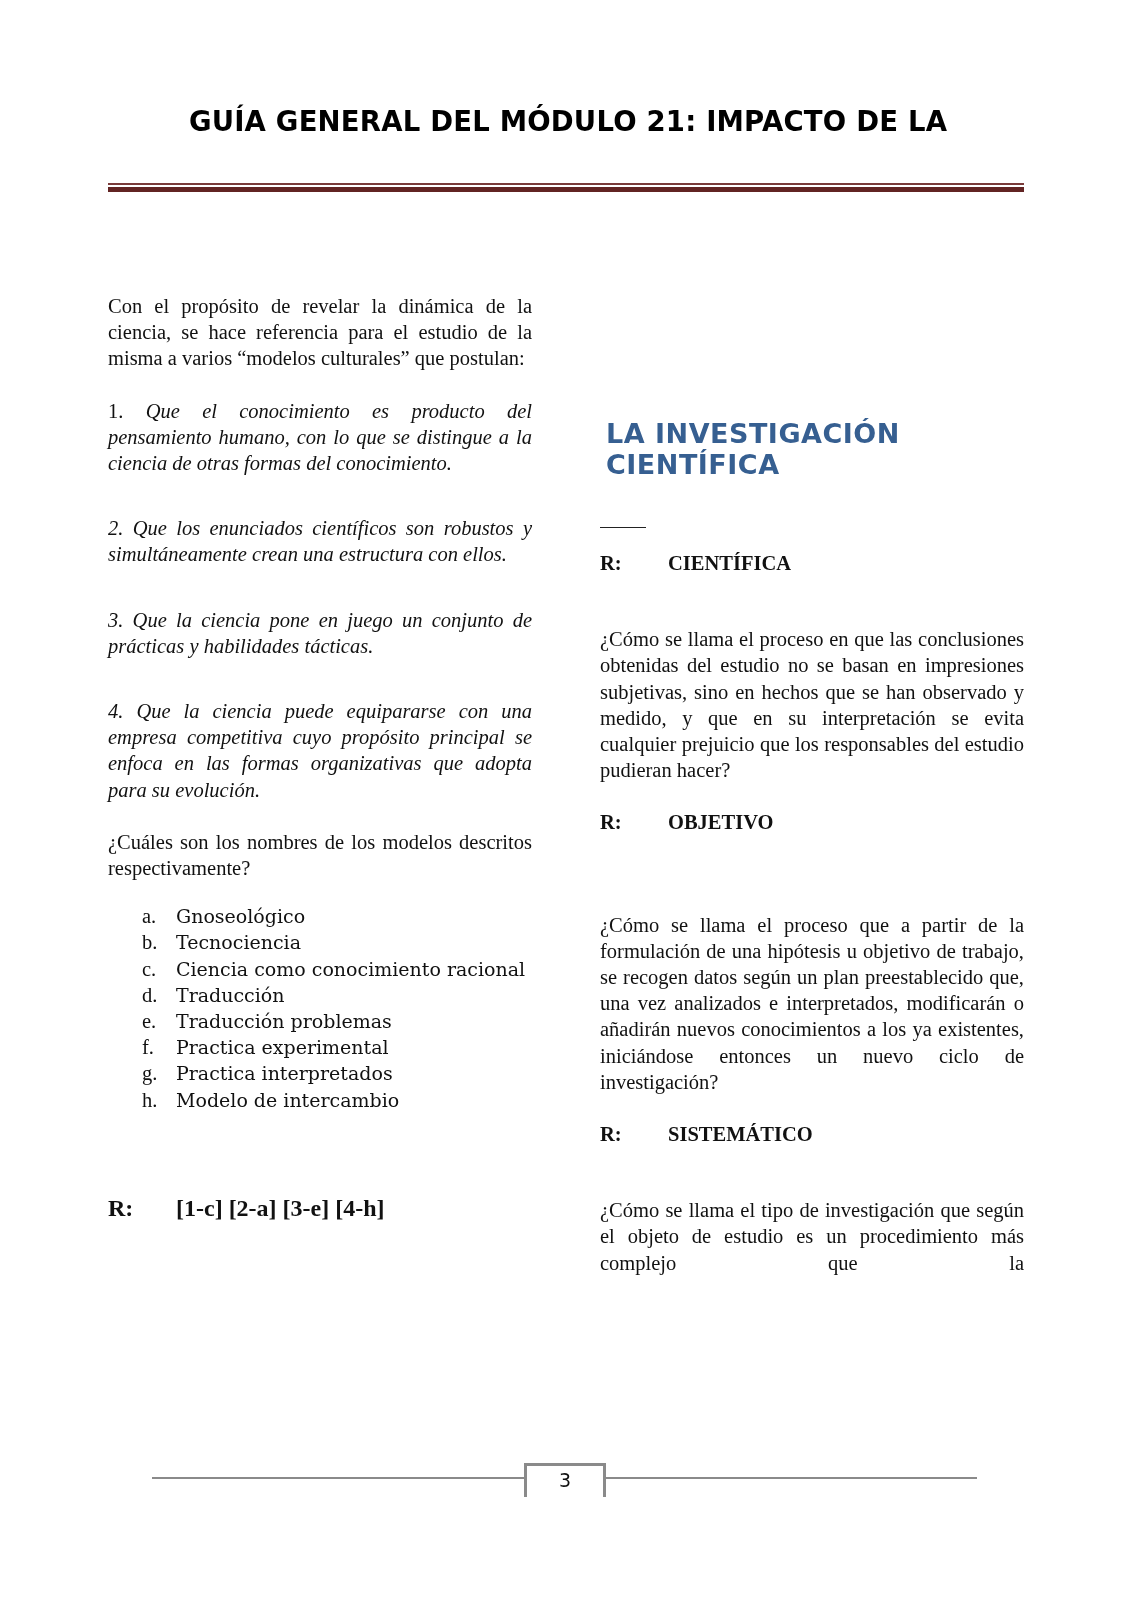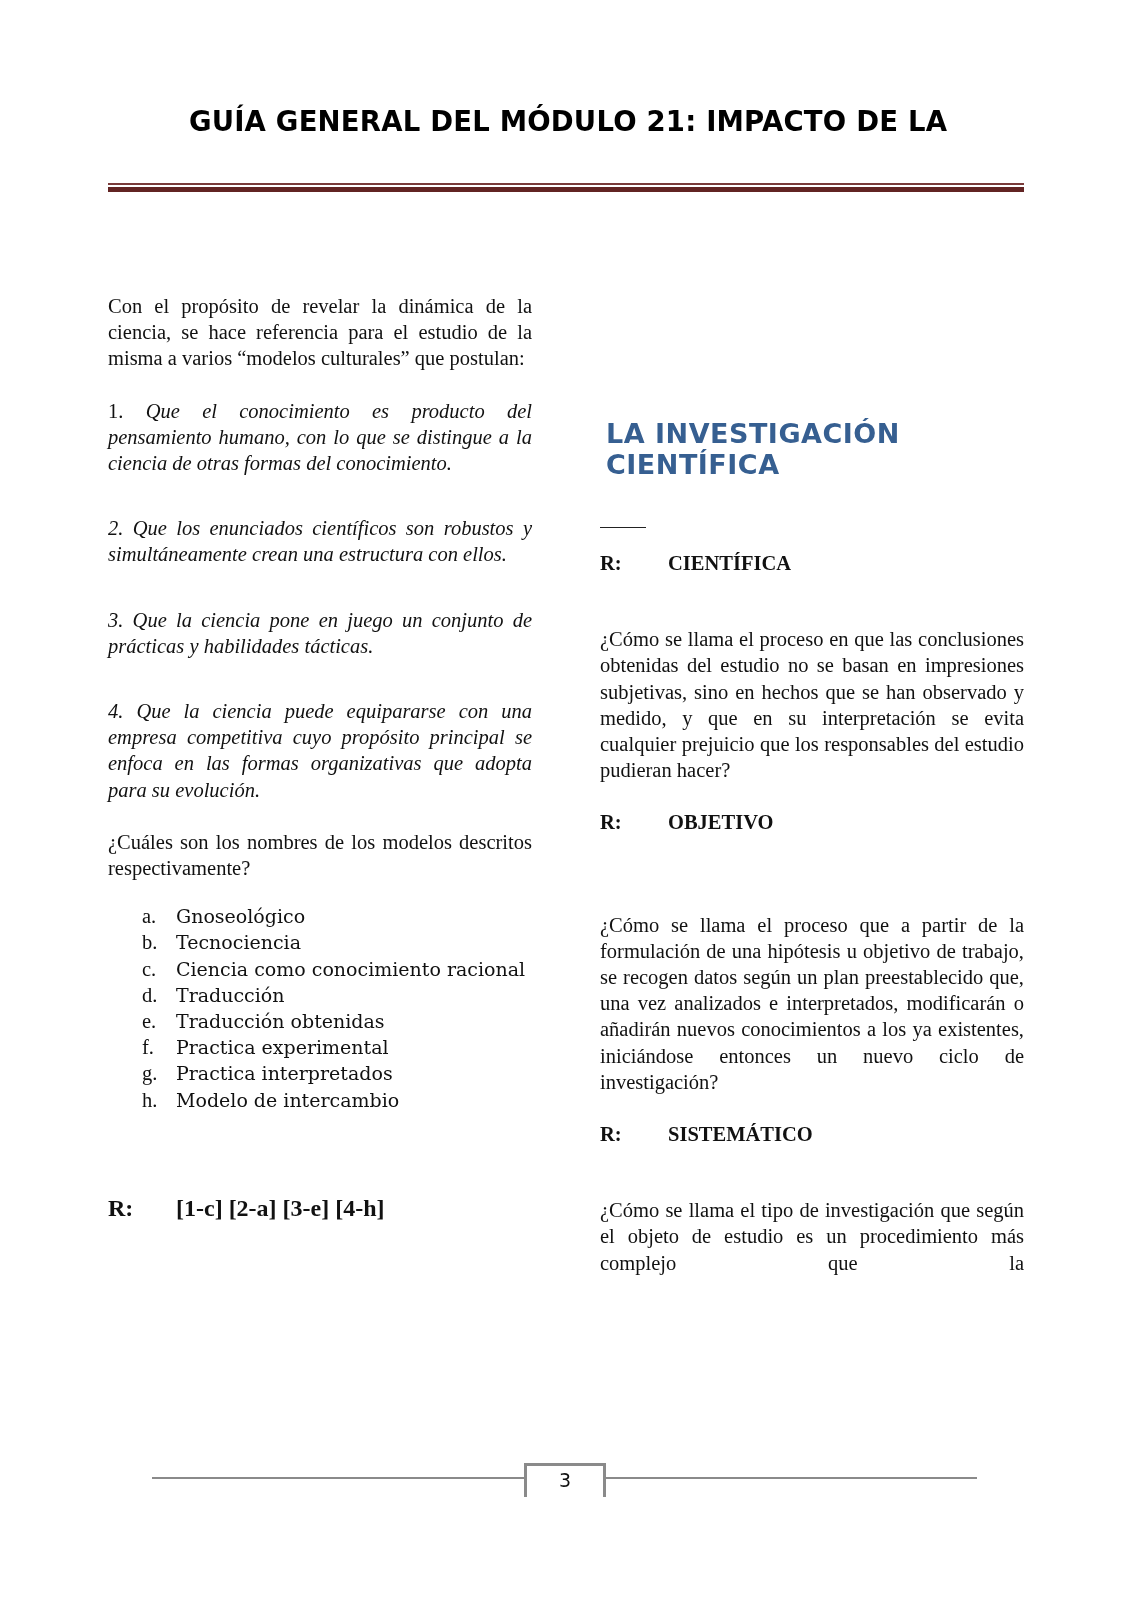--- a/index.html
+++ b/index.html
@@ -99,21 +99,21 @@
       <li>
           <span class="opt-marker">c.</span>
           <span class="opt-text">Ciencia como conocimiento racional</span>
         </li>
       <li>
           <span class="opt-marker">d.</span>
           <span class="opt-text">Traducción</span>
         </li>
       <li>
           <span class="opt-marker">e.</span>
-          <span class="opt-text">Traducción obtenidas</span>
+          <span class="opt-text">Traducción problemas</span>
         </li>
       <li>
           <span class="opt-marker">f.</span>
           <span class="opt-text">Practica experimental</span>
         </li>
       <li>
           <span class="opt-marker">g.</span>
           <span class="opt-text">Practica interpretados</span>
         </li>
       <li>

